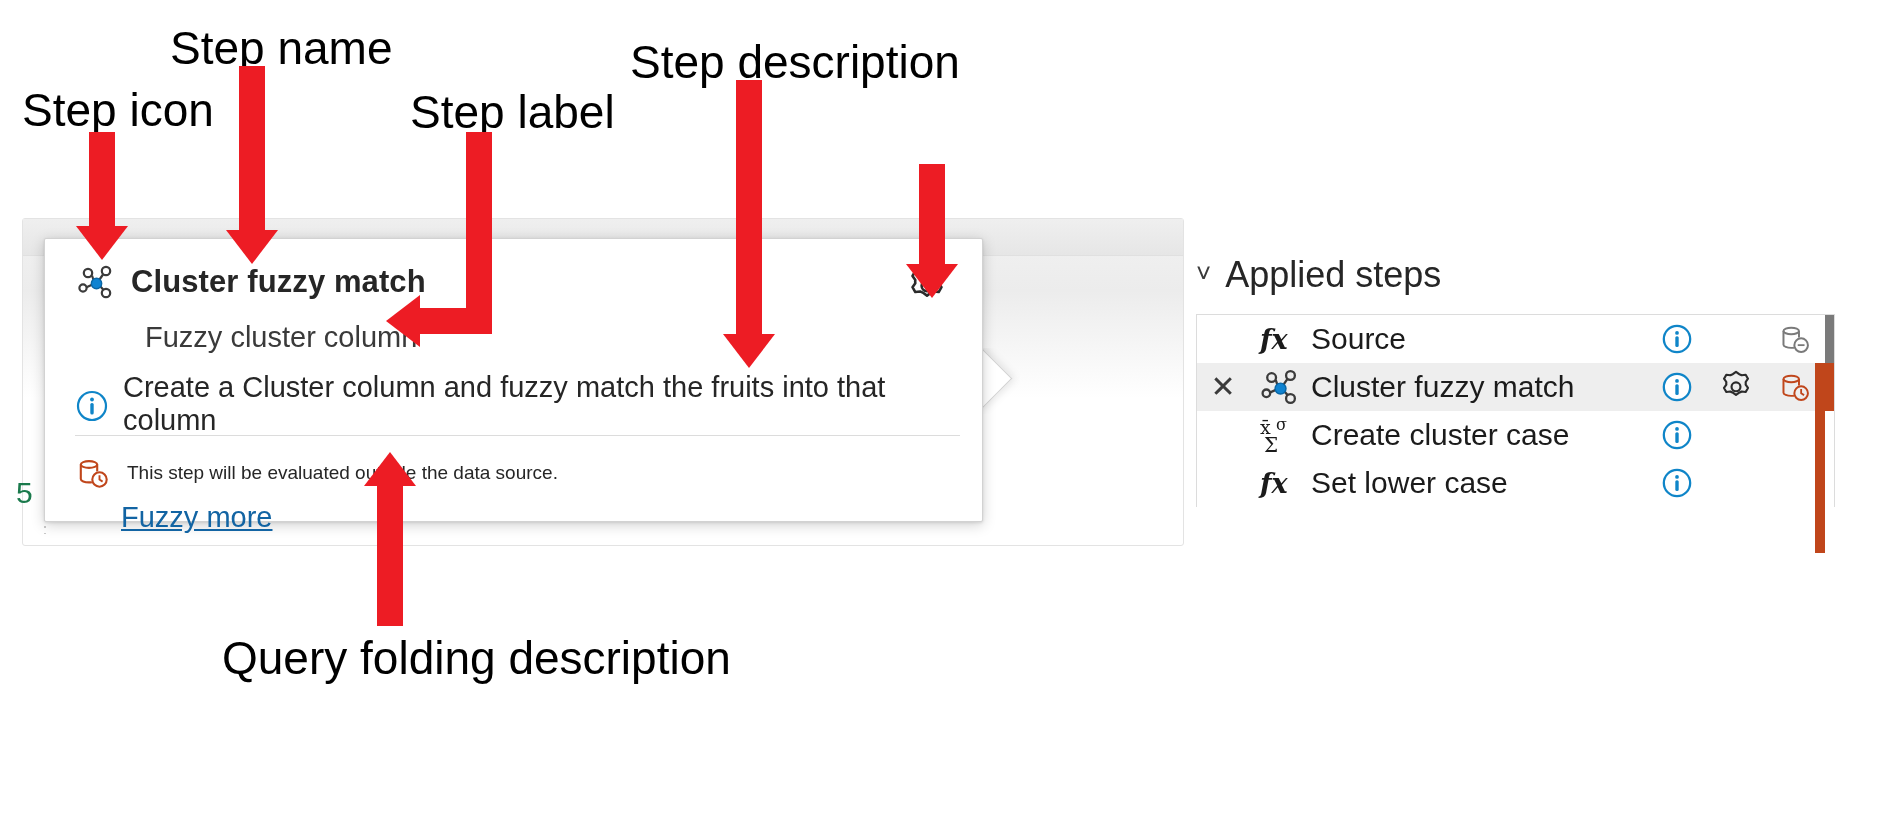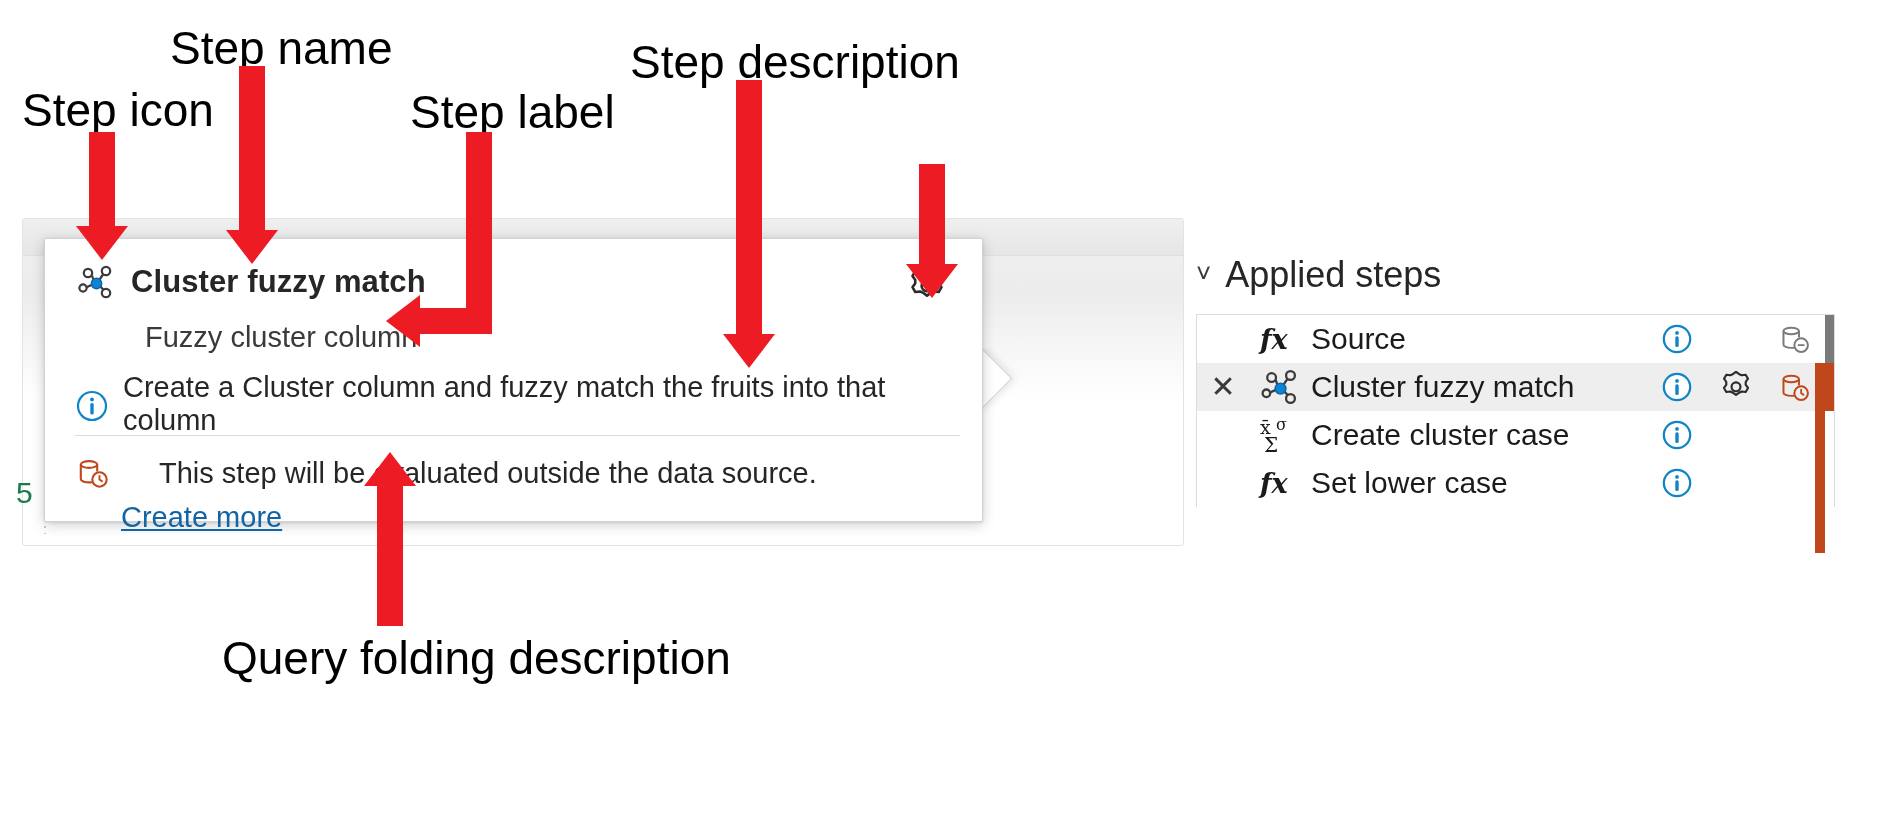--- a/index.html
+++ b/index.html
@@ -59,21 +59,21 @@
     box-shadow:2px -2px 8px rgba(0,0,0,.10);
   }
 
   .tip-head{position:absolute;left:30px;top:22px;display:flex;align-items:center;gap:14px;}
   .tip-title{font-size:31px;font-weight:bold;color:#262626;letter-spacing:.1px;}
   .tip-label{position:absolute;left:76px;top:82px;font-size:29px;color:#3a3a3a;margin-left:24px;}
   .tip-desc{position:absolute;left:30px;top:132px;right:24px;display:flex;align-items:center;gap:14px;}
   .tip-desc-text{font-size:29px;color:#262626;line-height:1.15;}
   .tip-sep{position:absolute;left:30px;right:22px;top:196px;height:1px;background:#dcdcdc;}
   .tip-fold{position:absolute;left:30px;top:216px;display:flex;align-items:center;gap:16px;}
-  .tip-fold-text{font-size:29px;color:#262626;margin-left:32px;}
+  .tip-fold-text{font-size:19px;color:#262626;}
   .tip-link{
     position:absolute;left:76px;top:262px;font-size:29px;color:#1264A3;
     text-decoration:underline;cursor:pointer;
   }
   .tip-gear{position:absolute;right:32px;top:24px;cursor:pointer;}
 
   
   .as-wrap{position:absolute;left:1196px;top:250px;width:660px;}
   .as-header{display:flex;align-items:center;gap:14px;height:50px;}
   .as-chev{color:#3a3a3a;font-size:26px;line-height:1;transform:translateY(-2px);}
@@ -155,21 +155,21 @@
             <path d="M5.8 9.5 V24 c0 1.9 3.7 3.4 8.2 3.4 c1.0 0 2.0 -0.08 2.9 -0.22"></path>
             <path d="M22.2 9.5 V16.4"></path>
             <circle cx="24.5" cy="24.5" r="7.2"></circle>
             <path d="M24.5 20.2 V24.6 L27.6 26.6" stroke-width="1.9"></path>
           </g>
         </svg>
       </span>
       <span class="tip-fold-text">This step will be evaluated outside the data source.</span>
     </div>
 
-    <a class="tip-link">Create more</a>
+    <a class="tip-link">Fuzzy more</a>
 
     <span class="tip-gear">
       <svg width="46" height="46" viewBox="0 0 46 46">
         <path d="M23 4.6 l3.9 2.9 a12.4 12.4 0 0 1 3.0 1.25 l4.8 -0.6 l2.8 4.85 l-2.8 3.95
                  a12.4 12.4 0 0 1 0 3.3 l2.8 3.95 l-2.8 4.85 l-4.8 -0.6 a12.4 12.4 0 0 1 -3.0 1.25
                  l-3.9 2.9 l-3.9 -2.9 a12.4 12.4 0 0 1 -3.0 -1.25 l-4.8 0.6 l-2.8 -4.85 l2.8 -3.95
                  a12.4 12.4 0 0 1 0 -3.3 l-2.8 -3.95 l2.8 -4.85 l4.8 0.6 a12.4 12.4 0 0 1 3.0 -1.25 Z" fill="none" stroke="#2b2b2b" stroke-width="2.6" stroke-linejoin="round"></path>
         <circle cx="23" cy="22.8" r="5.4" fill="none" stroke="#2b2b2b" stroke-width="2.6"></circle>
       </svg>
     </span>

